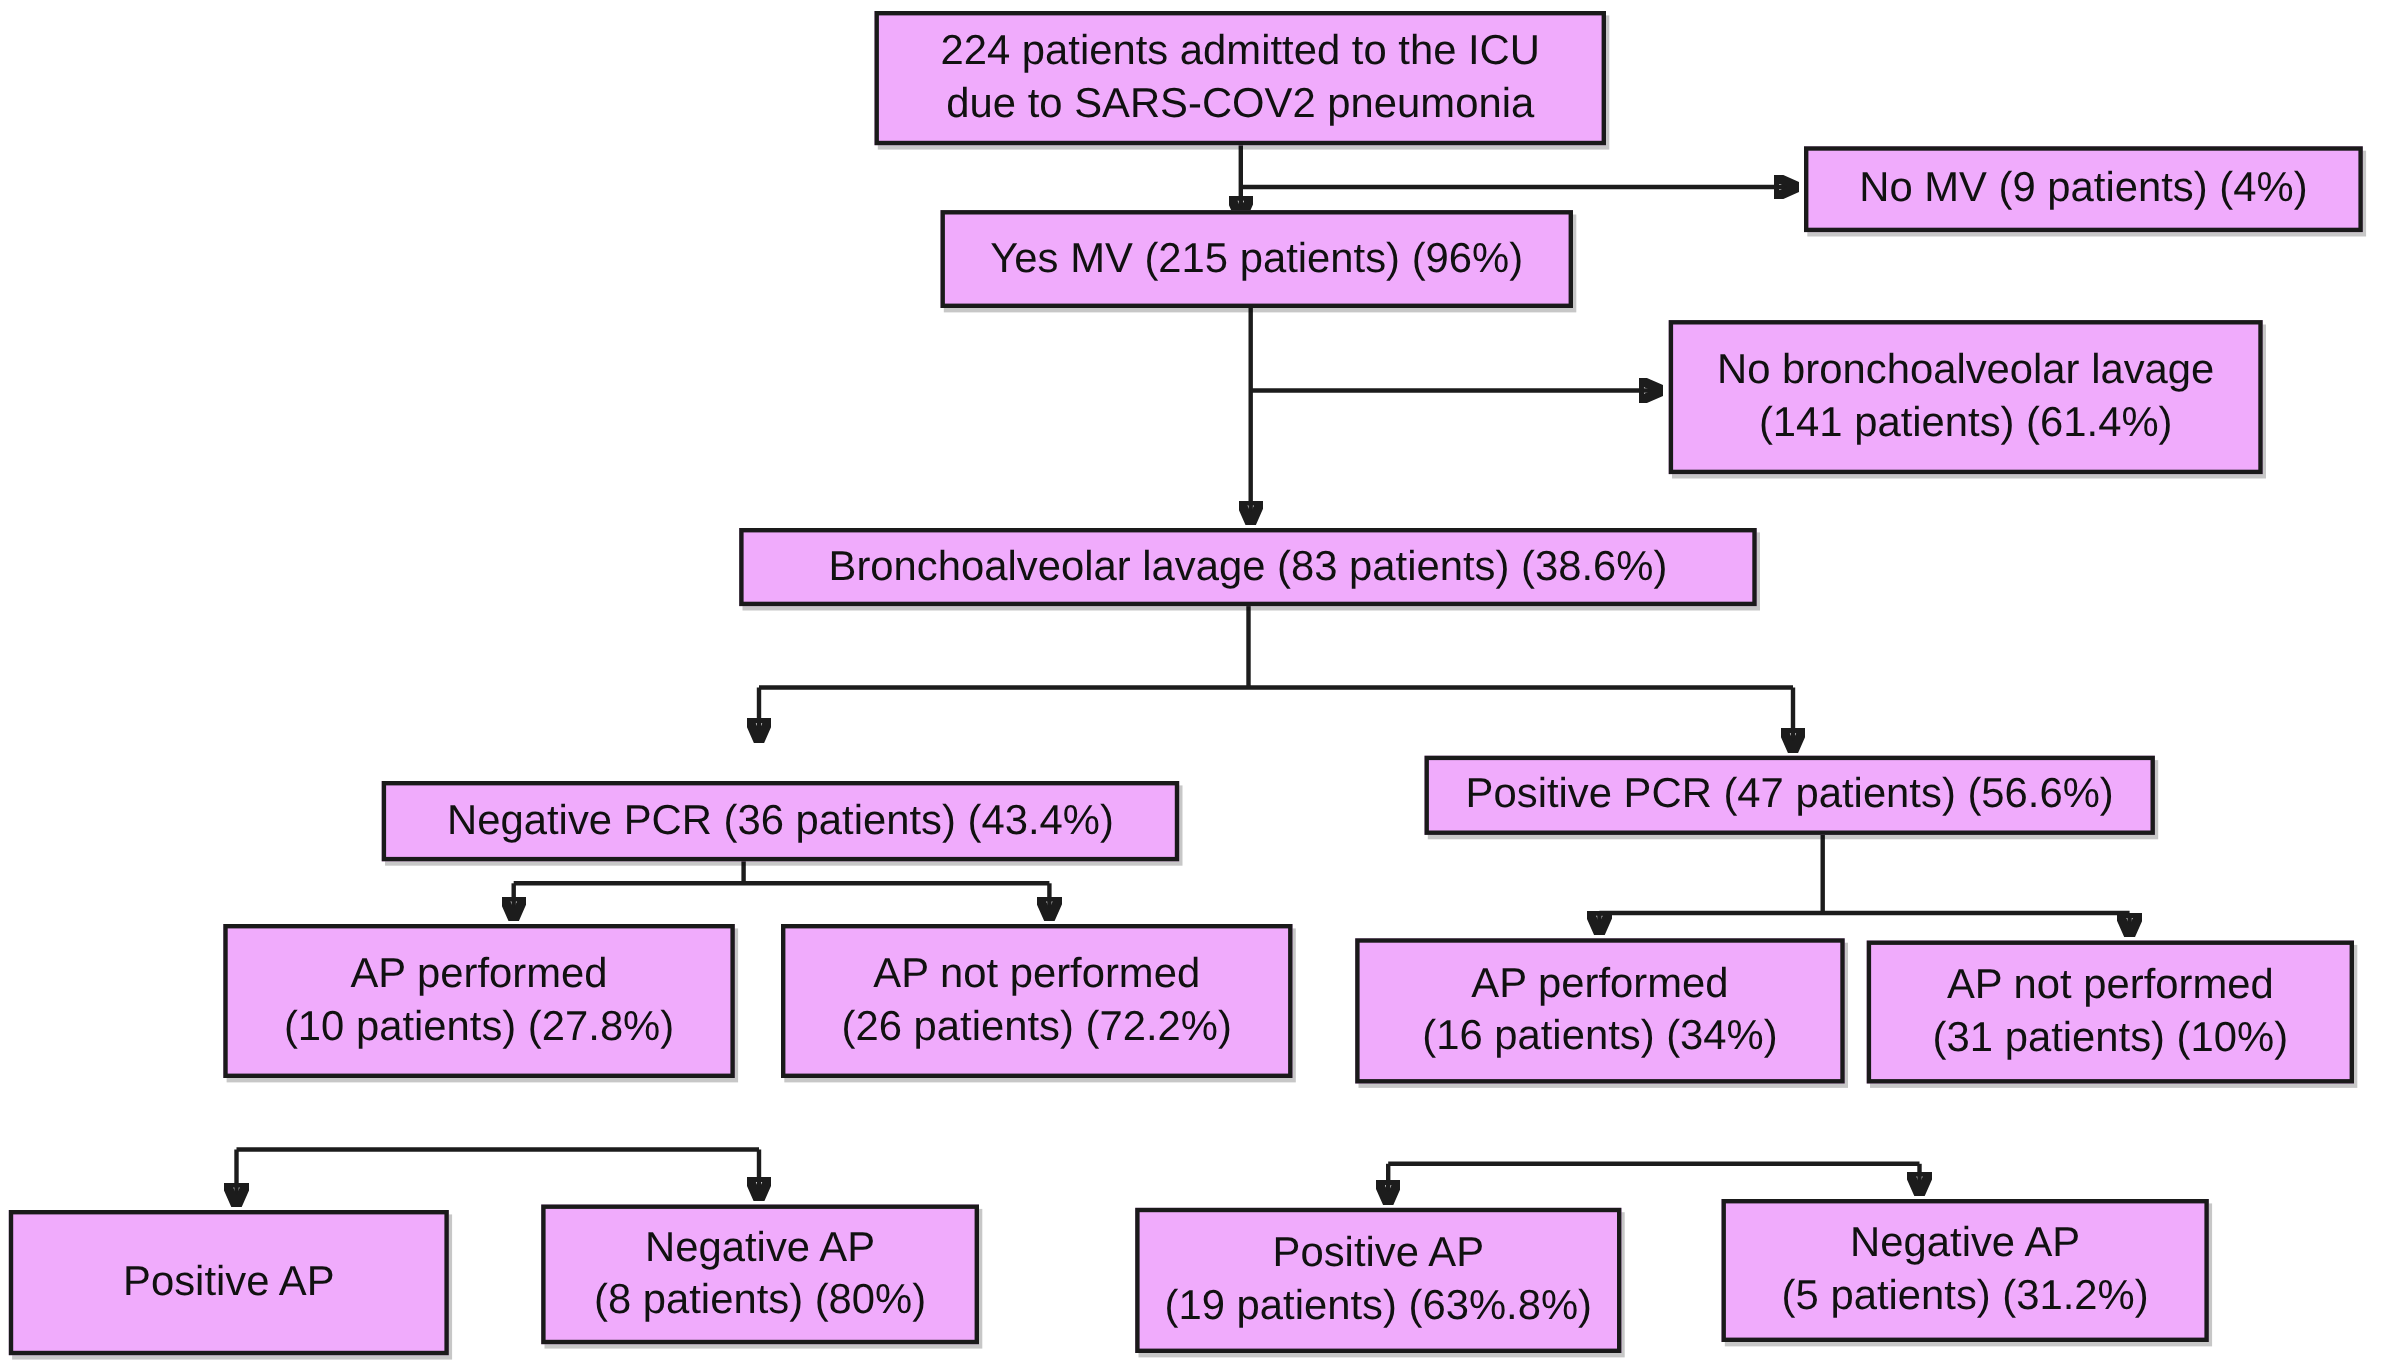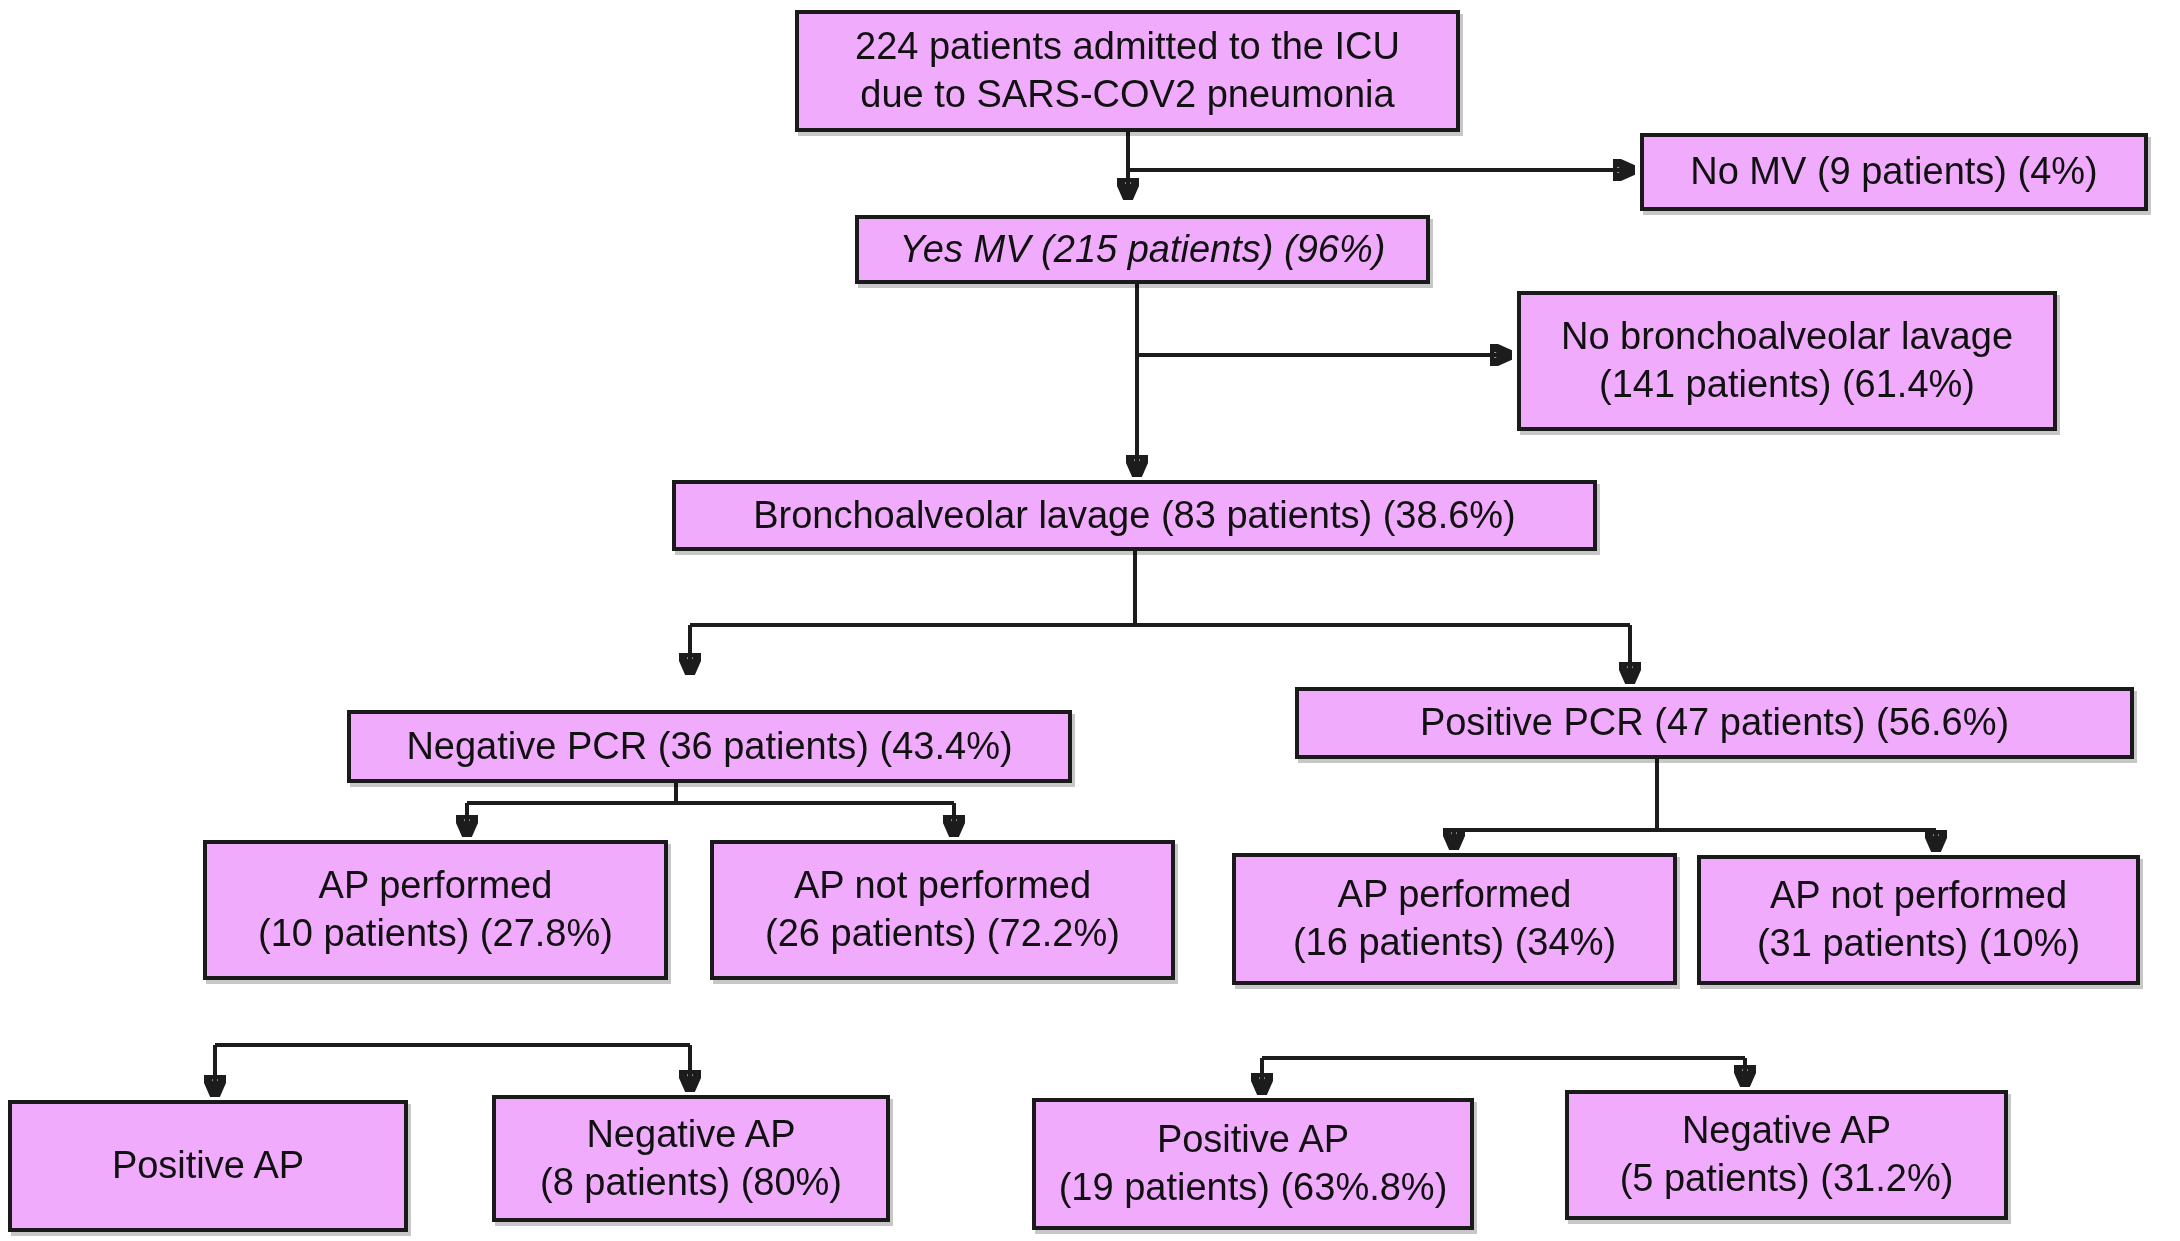--- a/index.html
+++ b/index.html
@@ -79,38 +79,38 @@
 
   <div class="node" style="left:795px; top:10px; width:665px; height:122px;">
     <div>224 patients admitted to the ICU</div>
     <div>due to SARS-COV2 pneumonia</div>
   </div>
 
   <div class="node" style="left:1640px; top:133px; width:508px; height:78px;">
     <div>No MV (9 patients) (4%)</div>
   </div>
 
-  <div class="node" style="left:855px; top:215px; width:575px; height:69px;font-style:italic;">
+  <div class="node" style="left:855px; top:191px; width:575px; height:89px;">
     <div>Yes MV (215 patients) (96%)</div>
   </div>
 
   <div class="node" style="left:1517px; top:291px; width:540px; height:140px;">
     <div>No bronchoalveolar lavage</div>
     <div>(141 patients) (61.4%)</div>
   </div>
 
   <div class="node" style="left:672px; top:480px; width:925px; height:71px;">
     <div>Bronchoalveolar lavage (83 patients) (38.6%)</div>
   </div>
 
   <div class="node" style="left:347px; top:678px; width:725px; height:73px;margin-top:32px;">
     <div>Negative PCR (36 patients) (43.4%)</div>
   </div>
 
-  <div class="node" style="left:1295px; top:687px; width:839px; height:72px;">
+  <div class="node" style="left:1295px; top:687px; width:664px; height:72px;">
     <div>Positive PCR (47 patients) (56.6%)</div>
   </div>
 
   <div class="node" style="left:203px; top:840px; width:465px; height:140px;">
     <div>AP performed</div>
     <div>(10 patients) (27.8%)</div>
   </div>
 
   <div class="node" style="left:710px; top:840px; width:465px; height:140px;">
     <div>AP not performed</div>

